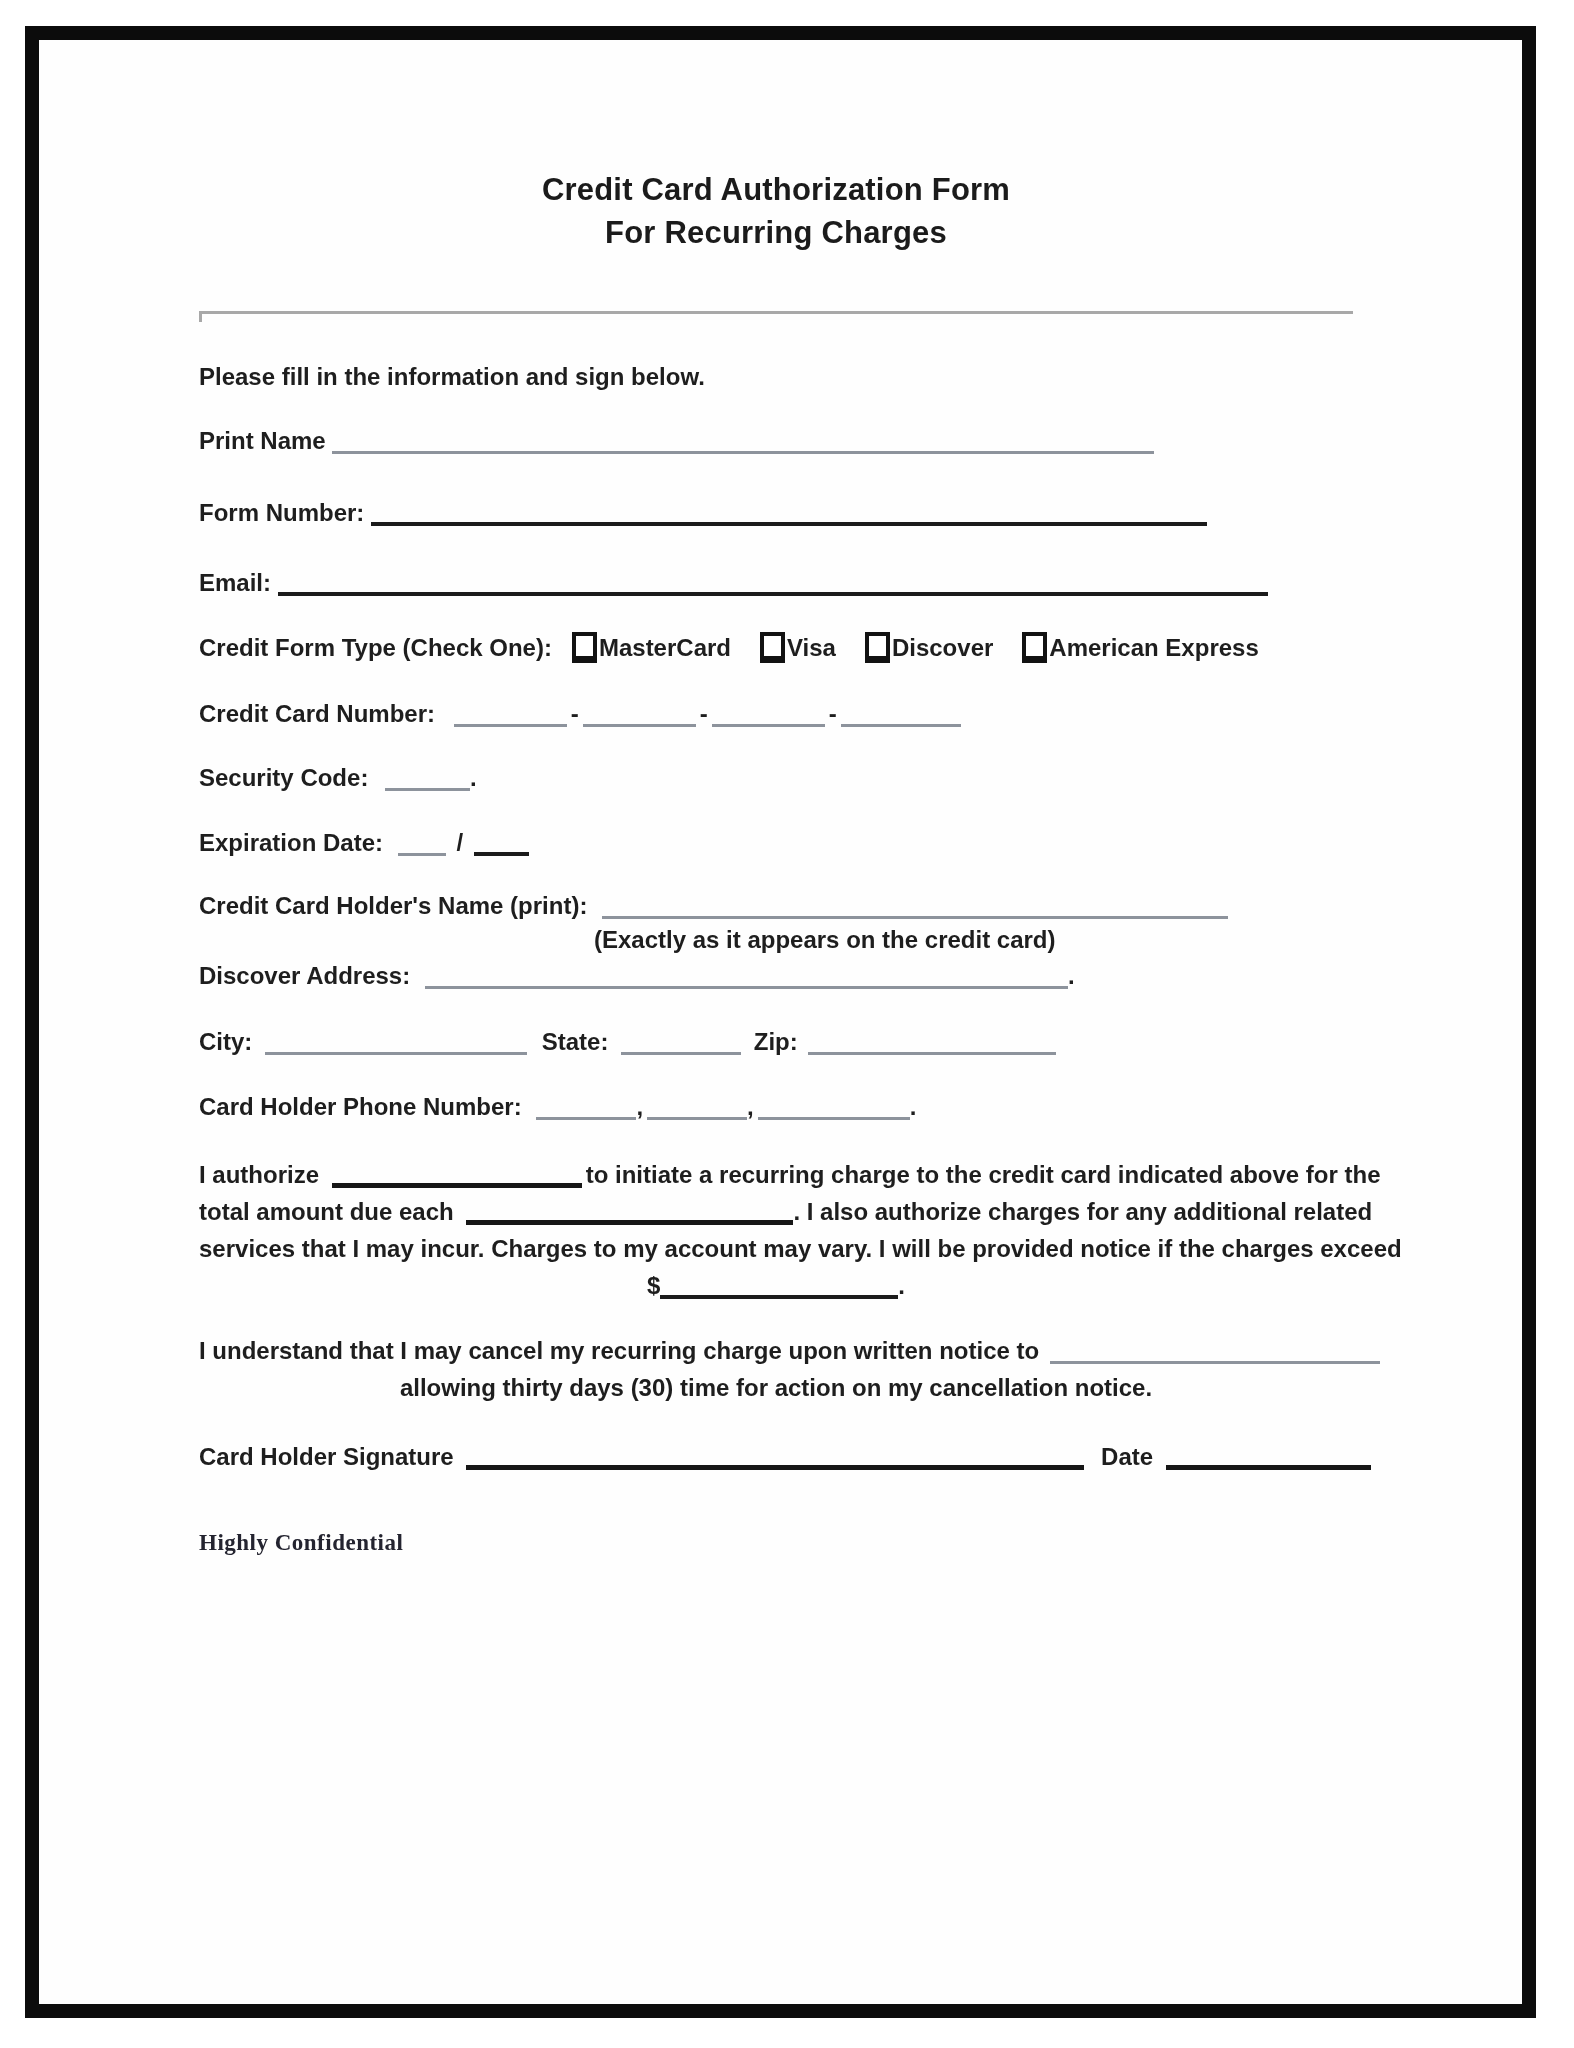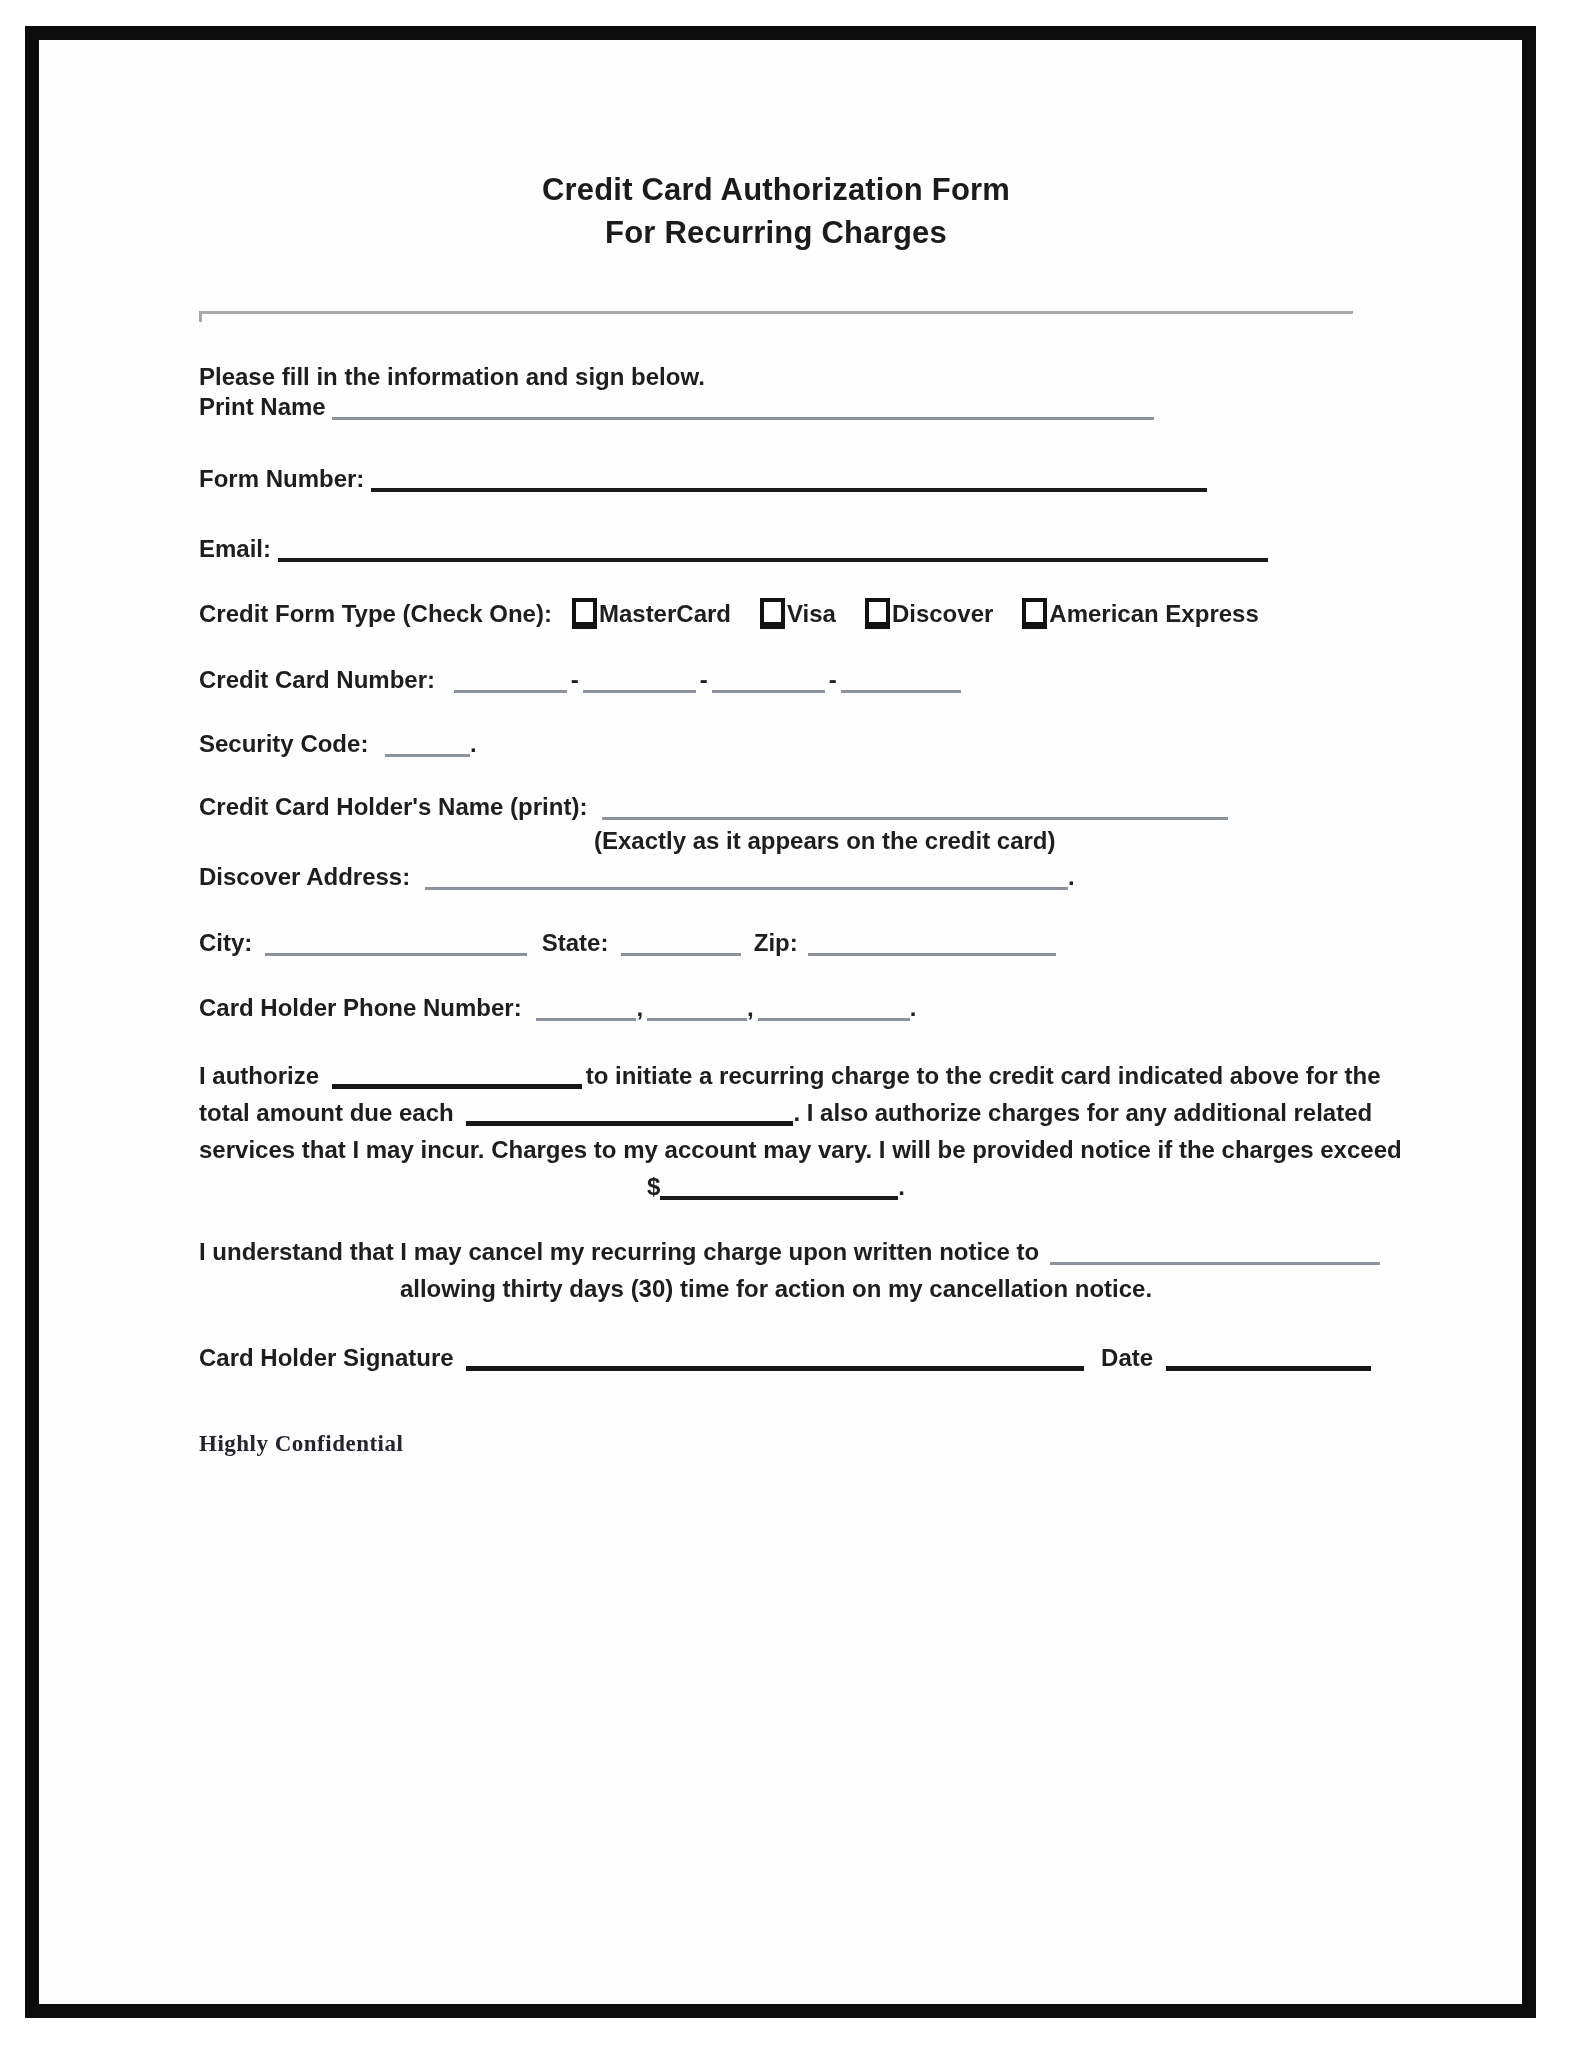--- a/index.html
+++ b/index.html
@@ -19,21 +19,21 @@
   
   .title-block { margin-top:128px; text-align:center; }
   .title-line { font-size:31px; line-height:43px; font-weight:700; color:#1b1b1b; letter-spacing:0.2px; }
 
   
   .rule { margin-top:57px; height:3px; background:#a8a8a8; position:relative; }
   .rule-hook { position:absolute; left:0; top:0; width:3px; height:11px; background:#a8a8a8; }
 
   .intro { margin-top:48px; font-size:24px; line-height:30px; font-weight:600; }
 
-  .row { font-size:24px; line-height:30px; font-weight:600; white-space:nowrap; }
+  .row { margin-top:34px; font-size:24px; line-height:30px; font-weight:600; white-space:nowrap; }
   .lbl { display:inline; }
 
   
   .bl { display:inline-block; position:relative; top:5px; height:1px; }
   .bl-gray  { border-bottom:3px solid #8d939c; }
   .bl-black { border-bottom:4px solid #1b1b1b; }
   .bl-thick { border-bottom:5px solid #161616; }
 
   .mt-42 { margin-top:42px; } .mt-40 { margin-top:40px; }
   .mt-36 { margin-top:36px; } .mt-35 { margin-top:35px; } .mt-34 { margin-top:34px; }
@@ -126,20 +126,26 @@
     <div class="row mt-36">
       <span class="lbl">Credit Card Number:</span>
       <span class="bl bl-gray w-ccn" style="margin-left:12px;"></span><span class="sep">-</span><span class="bl bl-gray w-ccn"></span><span class="sep">-</span><span class="bl bl-gray w-ccn"></span><span class="sep">-</span><span class="bl bl-gray w-ccn-end"></span>
     </div>
 
     <div class="row mt-34">
       <span class="lbl">Security Code:</span>
       <span class="bl bl-gray w-sec" style="margin-left:10px;"></span><span>.</span>
     </div>
 
+    <div class="row mt-35">
+      <span class="lbl">Expiration Date:</span>
+      <span class="bl bl-gray w-exp-m" style="margin-left:8px;"></span>
+      <span class="sep">/</span>
+      <span class="bl bl-black w-exp-y"></span>
+    </div>
 
     <div class="row mt-33">
       <span class="lbl">Credit Card Holder's Name (print):</span>
       <span class="bl bl-gray w-holder" style="margin-left:8px;"></span>
     </div>
     <div class="hint">(Exactly as it appears on the credit card)</div>
 
     <div class="row" style="margin-top:6px;">
       <span class="lbl">Discover Address:</span>
       <span class="bl bl-gray w-bill bill-wrap" style="margin-left:8px;"></span><span>.</span>

